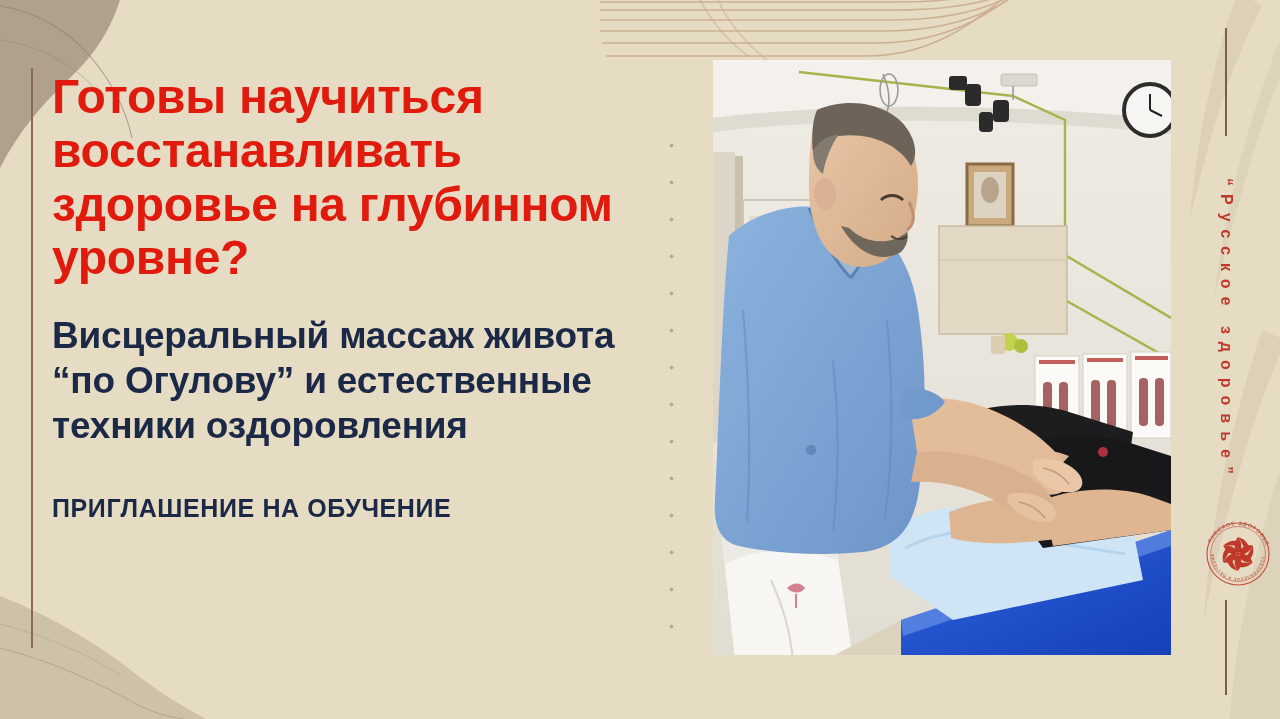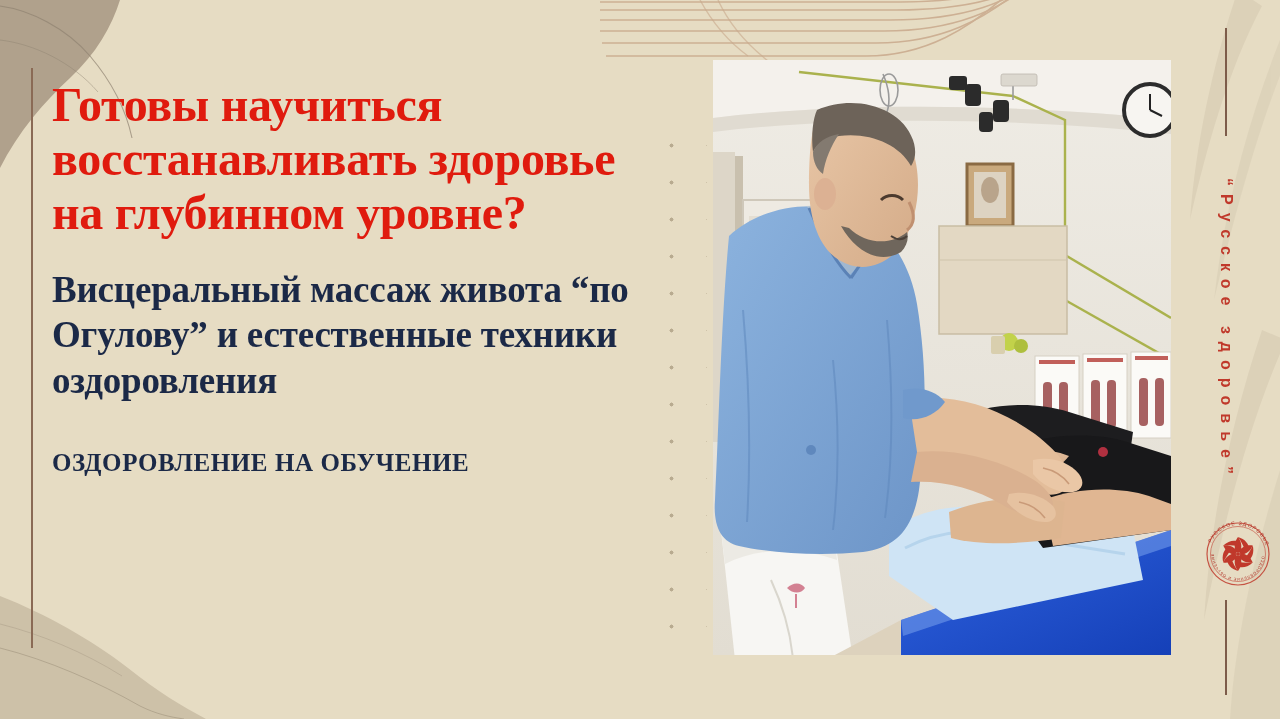--- a/index.html
+++ b/index.html
@@ -25,21 +25,21 @@
   }
 
   
   .left-rule{
     position:absolute; left:31px; top:68px; width:2px; height:580px;
     background:#8a6a55;
   }
 
   
   .text-col{
-    position:absolute; left:52px; top:78px; width:590px;font-family:Liberation Serif, serif;
+    position:absolute; left:52px; top:70px; width:590px;
   }
   .headline{
     color:#e01b0e;
     font-size:48px;
     font-weight:700;
     line-height:1.12;
     letter-spacing:-0.3px;
     margin-bottom:22px;
   }
   .subhead{
@@ -141,21 +141,21 @@
     </g>
   </svg>
 
   <div class="dot-grid"></div>
 
   <div class="left-rule"></div>
 
   <div class="text-col">
     <div class="headline">Готовы научиться восстанавливать здоровье на глубинном уровне?</div>
     <div class="subhead">Висцеральный массаж живота “по Огулову” и естественные техники оздоровления</div>
-    <div class="kicker">ОЗДОРОВЛЕНИЕ НА ОБУЧЕНИЕ</div>
+    <div class="kicker">ПРИГЛАШЕНИЕ НА ОБУЧЕНИЕ</div>
   </div>
 
   <div class="photo">
     <svg viewBox="0 0 458 595" preserveAspectRatio="xMidYMid slice">
       <defs>
         <linearGradient id="wallG" x1="0" y1="0" x2="0" y2="1">
           <stop offset="0" stop-color="#efece5"></stop>
           <stop offset="1" stop-color="#e2ddd2"></stop>
         </linearGradient>
         <linearGradient id="scrubG" x1="0" y1="0" x2="1" y2="1">

